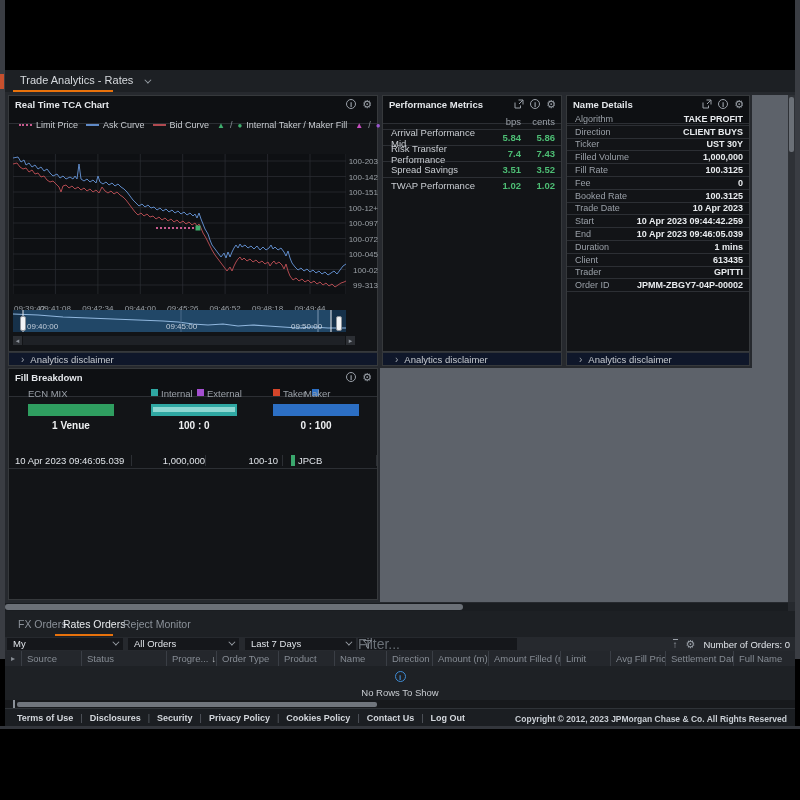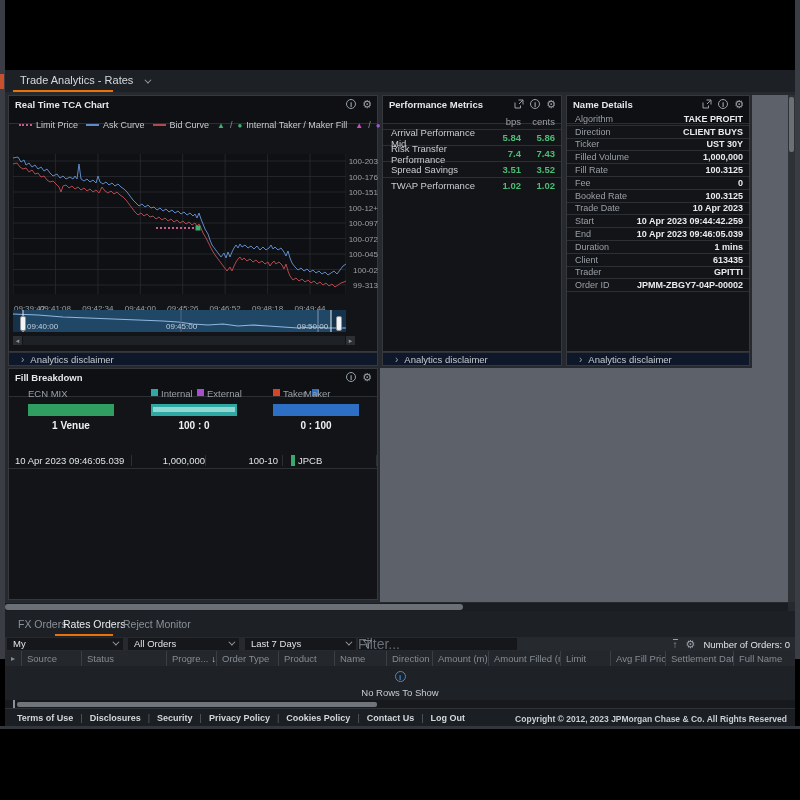--- a/index.html
+++ b/index.html
@@ -249,21 +249,21 @@
           <line x1="297" y1="0" x2="297" y2="140" stroke="#2c2f35" stroke-width="0.7"></line>
           <line x1="333" y1="0" x2="333" y2="140" stroke="#2c2f35" stroke-width="0.7"></line>
           <polyline points="0,4 5,3 8,8 11,6 13,11 16,9 19,13 22,11 25,15 28,13 31,17 34,15 37,19 40,22 44,20 47,24 50,22 53,25 57,23 60,25 62,22 64,25 66,10 68,25 71,27 74,25 77,28 80,26 83,29 85,22 87,28 90,30 93,28 96,31 99,29 102,32 105,30 108,33 111,35 114,38 117,42 120,46 123,49 126,52 129,50 132,53 135,51 138,54 141,53 144,56 147,54 150,57 153,55 156,58 159,56 162,59 165,57 168,60 171,58 174,61 177,59 180,62 182,60 184,64 186,59 188,65 190,70 192,75 195,80 197,86 199,91 202,95 205,99 208,103 211,99 213,104 215,98 217,103 219,98 221,94 223,91 225,94 227,90 229,93 232,91 235,94 238,92 241,95 244,92 247,96 250,93 253,96 256,94 258,91 260,95 262,93 265,96 268,94 271,98 273,102 275,97 277,104 279,109 282,113 285,116 288,114 291,117 294,115 297,118 300,116 303,119 306,117 309,120 312,118 315,121 318,119 321,117 324,120 327,116 330,112 333,110" fill="none" stroke="#5f8ac7" stroke-width="1"></polyline>
           <polyline points="0,10 4,9 7,13 10,15 13,14 16,18 19,16 22,20 25,19 28,23 31,22 34,26 37,28 40,27 43,30 46,33 48,38 50,32 53,31 56,34 59,32 62,35 65,33 68,36 71,34 74,37 77,35 80,38 83,36 86,39 89,33 92,37 95,39 98,37 101,40 104,38 107,41 110,43 113,46 116,50 119,54 122,58 125,61 128,59 131,62 134,60 137,63 140,62 143,65 146,63 149,66 152,64 155,67 158,65 161,68 164,66 167,69 170,67 173,70 176,68 179,71 182,69 184,72 186,70 188,74 190,79 193,84 196,90 199,96 202,101 205,105 208,109 211,113 214,117 217,113 219,117 221,112 223,108 225,105 227,103 229,106 231,104 234,107 237,105 240,108 243,106 246,109 249,107 252,110 255,108 257,112 259,109 261,107 263,110 266,108 269,111 271,115 273,110 275,117 277,122 280,126 283,124 286,127 289,125 292,128 295,126 298,129 301,127 304,130 307,128 310,131 313,129 316,132 319,130 322,133 325,131 328,129 331,128 333,127" fill="none" stroke="#b04a50" stroke-width="1"></polyline>
           <line x1="143" y1="74" x2="185" y2="74" stroke="#c75b8e" stroke-width="2" stroke-dasharray="2,2"></line>
           <rect x="182.5" y="71.5" width="5" height="5" fill="#3fae6e"></rect>
         </svg>
       </div>
     <div id="tca-ylabels">
         <span class="ytick" style="top: 3px;">100-203</span>
-        <span class="ytick" style="top: 18.5px;">100-176</span>
+        <span class="ytick" style="top: 18.5px;">100-142</span>
         <span class="ytick" style="top: 34px;">100-151</span>
         <span class="ytick" style="top: 49.5px;">100-12+</span>
         <span class="ytick" style="top: 65px;">100-097</span>
         <span class="ytick" style="top: 80.5px;">100-072</span>
         <span class="ytick" style="top: 96px;">100-045</span>
         <span class="ytick" style="top: 111.5px;">100-02</span>
         <span class="ytick" style="top: 127px;">99-313</span>
       </div>
     <div id="tca-xlabels">
         <span class="xtick" style="left: 1px;">09:39:42</span>
@@ -279,21 +279,21 @@
         <svg width="333" height="22" viewBox="0 0 333 22">
           <rect x="10" y="0" width="308" height="22" fill="#214767"></rect>
           <polyline points="0,4 25,5 50,7 75,8 100,9 125,10 150,11 165,12 180,14 195,15 210,14 225,16 240,15 255,16 270,17 285,18 300,17 315,18 333,18" fill="none" stroke="#8fb6dd" stroke-width="1.2"></polyline>
           <line x1="10" y1="0" x2="10" y2="22" stroke="#e8eaee" stroke-width="1"></line>
           <line x1="168" y1="0" x2="168" y2="22" stroke="#4a6a8a" stroke-width="1"></line>
           <line x1="305" y1="0" x2="305" y2="22" stroke="#7c97b2" stroke-width="1"></line>
           <line x1="318" y1="0" x2="318" y2="22" stroke="#e8eaee" stroke-width="1"></line>
         </svg>
         <span class="mm-label" style="left: 14px;">09:40:00</span>
         <span class="mm-label" style="left: 153px;">09:45:00</span>
-        <span class="mm-label" style="left: 284px;">09:50:00</span>
+        <span class="mm-label" style="left: 278px;">09:50:00</span>
       </div>
     <div class="mm-handle" style="left:11px; top:220px;"></div>
     <div class="mm-handle" style="left:327px; top:220px;"></div>
     <div id="tca-scroll">
       <div class="track"></div>
       <div class="scroll-arrow left">◂</div>
       <div class="scroll-arrow right">▸</div>
     </div>
   </div>
   <div class="abs disclaimer" id="tca-disclaimer">

